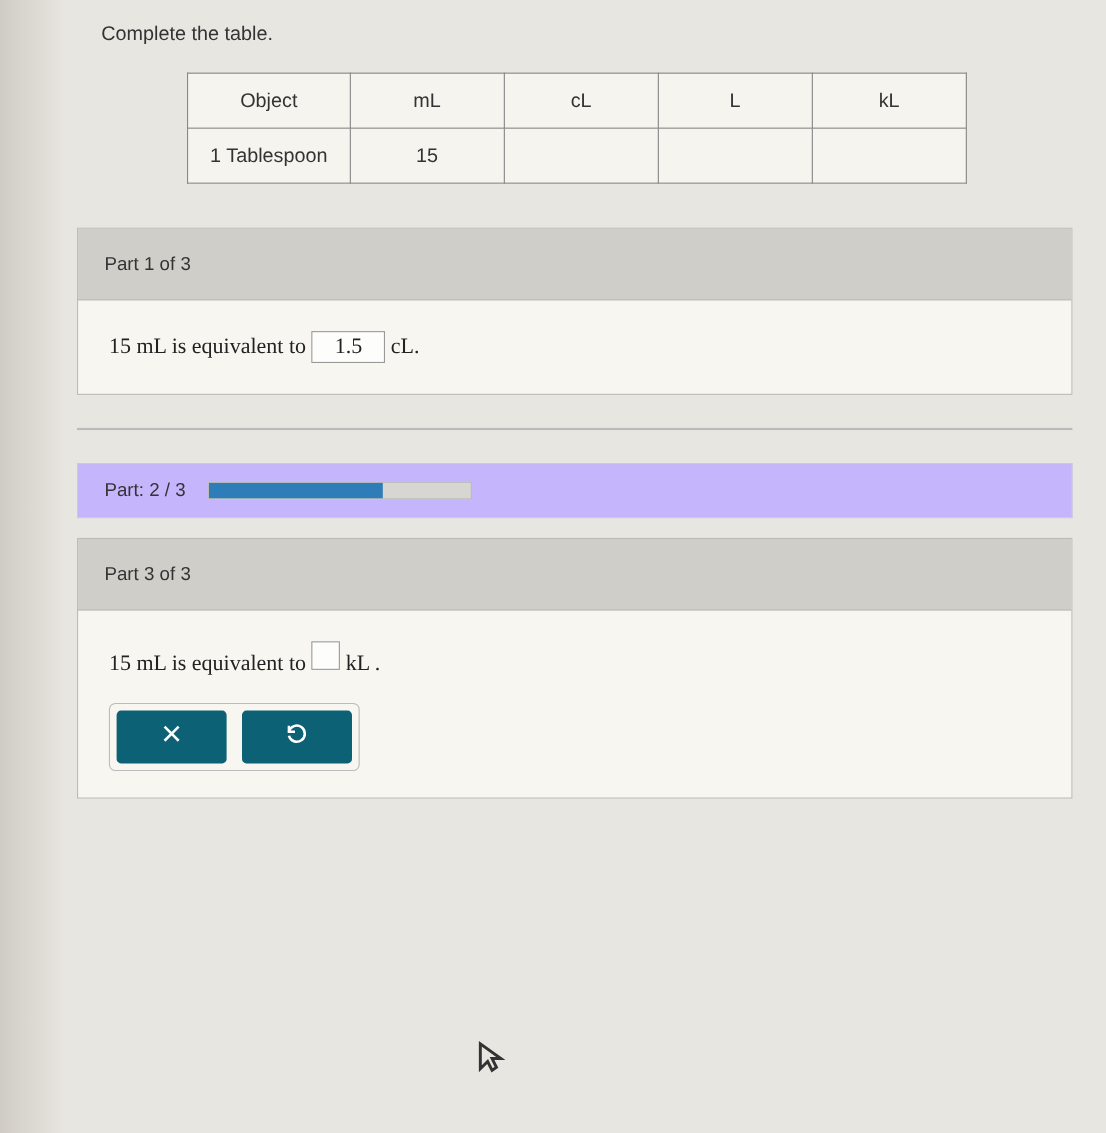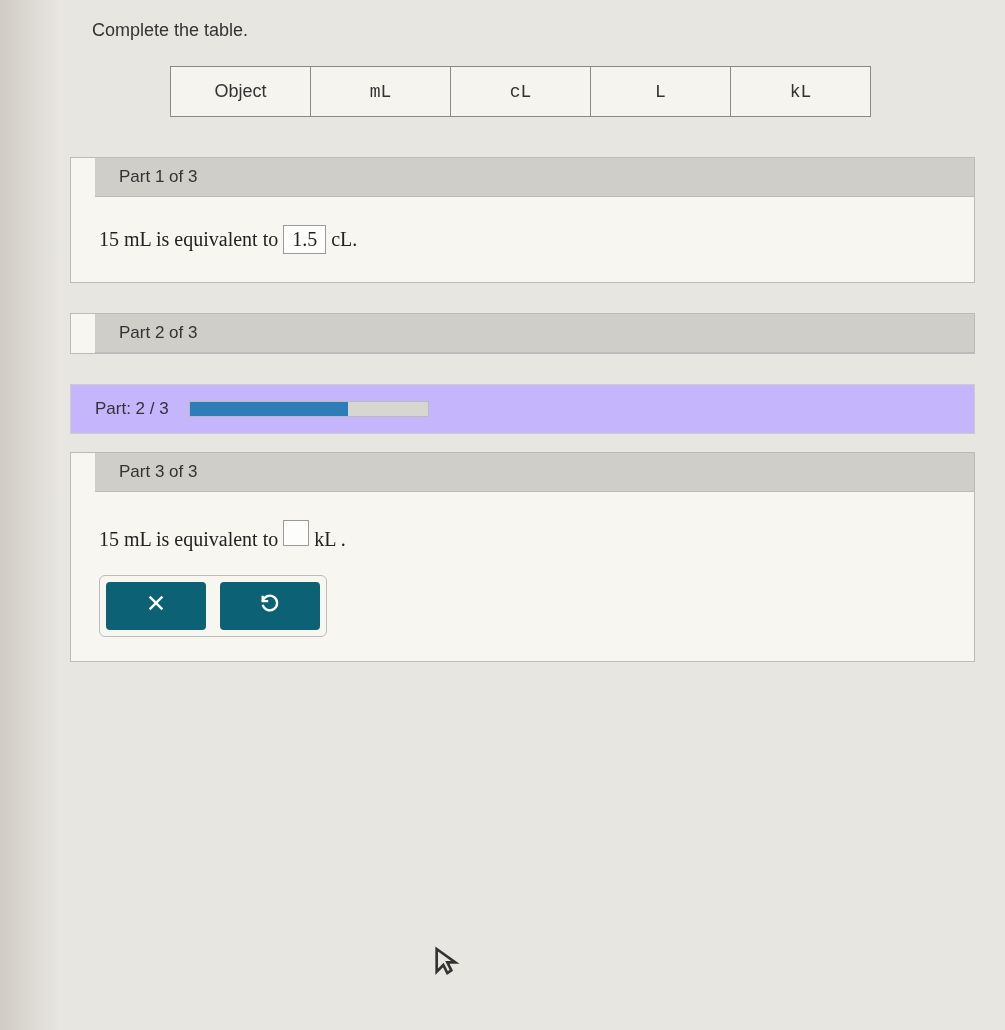--- a/index.html
+++ b/index.html
@@ -47,47 +47,46 @@
       background: #f6f4ef;
       font-weight: normal;
     }
     th:first-child, td:first-child {
       min-width: 140px;
     }
     th, td {
       min-width: 140px;
     }
     .unit-header {
-      font-family: Liberation Mono, monospace;
+      font-family: Liberation Sans, sans-serif;
     }
     .part-section {
       border: 1px solid #bbb;
       background: #f8f6f1;
       margin-bottom: 30px;
     }
     .part-header {
       background: #d0cec8;
       font-family: Verdana, Arial, sans-serif;
       font-size: 17px;
       color: #333;
-      padding: 9px 24px;
+      padding: 22px 24px;
       border-bottom: 1px solid #bbb;
-      margin-left: 24px;
     }
     .part-body {
       padding: 28px 28px;
       font-family: Georgia, serif;
       font-size: 20px;
       color: #222;
     }
     .answer-box {
       display: inline-block;
       border: 1px solid #999;
       background: #fdfdfb;
-      padding: 2px 8px;
+      padding: 2px 20px;
       font-family: Georgia, serif;
       font-size: 20px;
       min-width: 30px;
       text-align: center;
       vertical-align: baseline;
     }
     .answer-box.empty {
       min-width: 26px;
       height: 26px;
       padding: 2px 4px;
@@ -173,35 +172,41 @@
 <div class="table-wrapper">
   <table>
     <tbody>
         <tr>
       <th>Object</th>
       <th class="unit-header">mL</th>
       <th class="unit-header">cL</th>
       <th class="unit-header">L</th>
       <th class="unit-header">kL</th>
     </tr>
+    <tr>
+      <td>1 Tablespoon</td>
+      <td>15</td>
+      <td></td>
+      <td></td>
+      <td></td>
+    </tr>
   </tbody>
     </table>
 </div>
 
 <div class="part-section">
   <div class="part-header">Part 1 of 3</div>
   <div class="part-body">
     <span>15 mL is equivalent to</span>
     <span class="answer-box">1.5</span>
     <span>cL.</span>
   </div>
 </div>
 
 <div class="part-section">
-  <div class="part-header">Part 2 of 3</div>
 </div>
 
 <div class="progress-header">
   <span class="progress-label">Part: 2 / 3</span>
   <div class="progress-bar-outer">
     <div class="progress-bar-inner"></div>
   </div>
 </div>
 
 <div class="part-section" style="margin-bottom:14px;">

